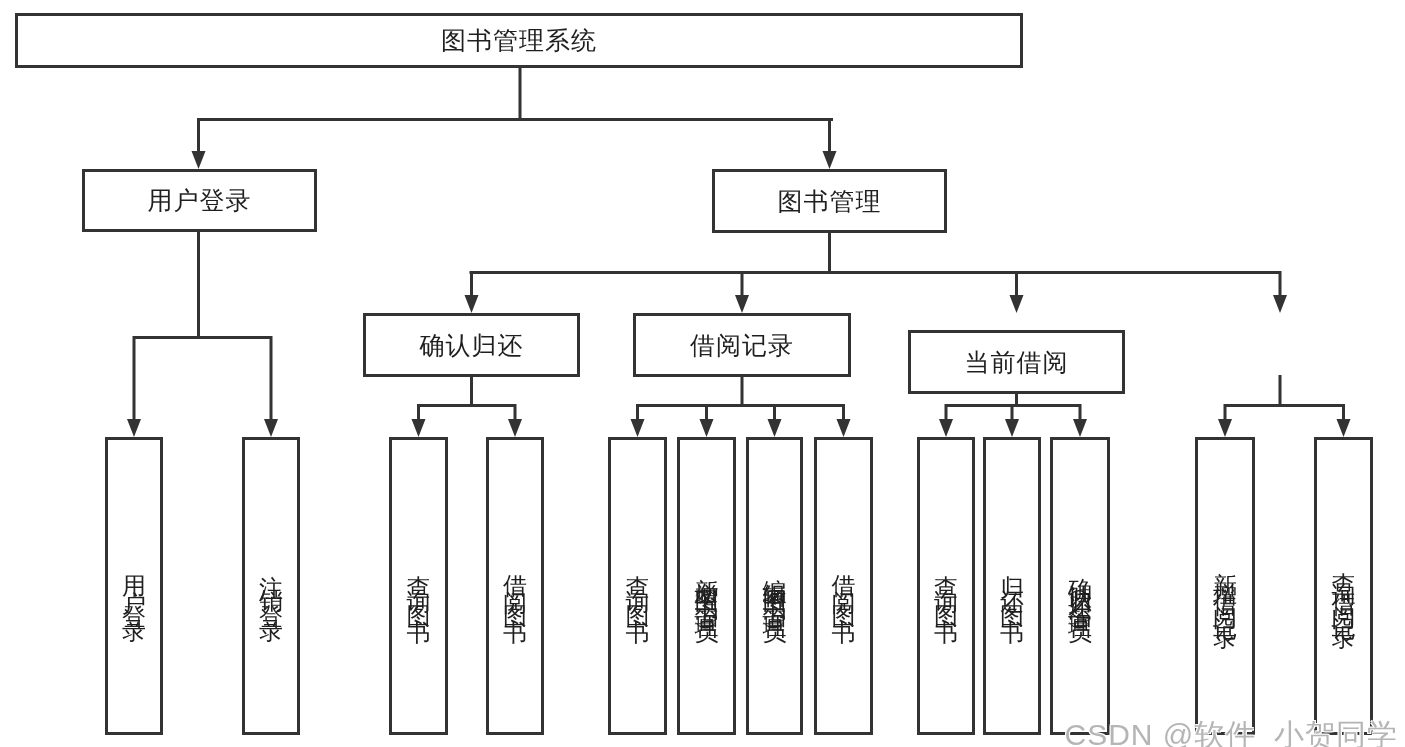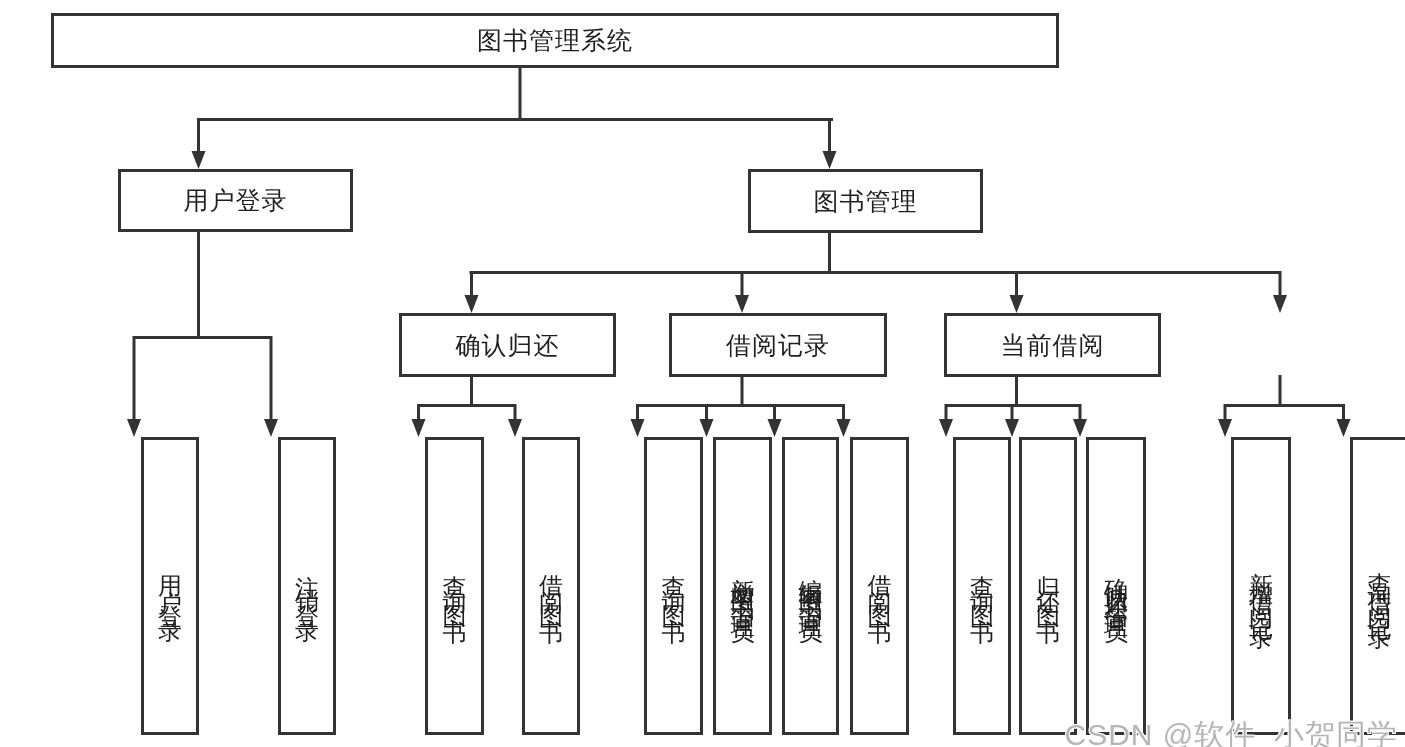--- a/index.html
+++ b/index.html
@@ -11,39 +11,38 @@
     overflow:hidden;
   }
   .connector-layer{position:absolute;left:0;top:0;z-index:1;}
   .box{
     position:absolute;
     background:#ffffff;
     border:3px solid #333333;
     box-sizing:border-box;
     display:flex;align-items:center;justify-content:center;
     z-index:2;
-    margin-left:36px;
   }
   .h-label{
     font-size:25px;color:#1f1f1f;letter-spacing:1px;white-space:nowrap;
   }
   .v-label{
     writing-mode:vertical-rl;text-orientation:mixed;
     font-size:24px;color:#1f1f1f;line-height:1;white-space:nowrap;
   }
   .ls4{letter-spacing:15px;}
   .ls6{letter-spacing:11px;}
   .ls9{letter-spacing:6px;}
   
   #n-root{left:15px;top:13px;width:1008px;height:55px;}
   #n-login{left:82px;top:169px;width:235px;height:63px;}
   #n-mgmt{left:712px;top:169px;width:235px;height:64px;}
   #n-l3-0{left:363px;top:313px;width:217px;height:64px;}
   #n-l3-1{left:633px;top:313px;width:218px;height:64px;}
-  #n-l3-2{left:908px;top:313px;width:217px;height:64px;}
+  #n-l3-2{left:908px;top:330px;width:217px;height:64px;}
   #n-l3-3{left:1172px;top:313px;width:216px;height:62px;}
   .leaf{top:437px;height:298px;}
   #n-leaf-0{left:105px;width:58px;}
   #n-leaf-1{left:242px;width:58px;}
   #n-leaf-2{left:389px;width:59px;}
   #n-leaf-3{left:486px;width:58px;}
   #n-leaf-4{left:608px;width:59px;}
   #n-leaf-5{left:677px;width:59px;}
   #n-leaf-6{left:746px;width:57px;}
   #n-leaf-7{left:814px;width:59px;}

